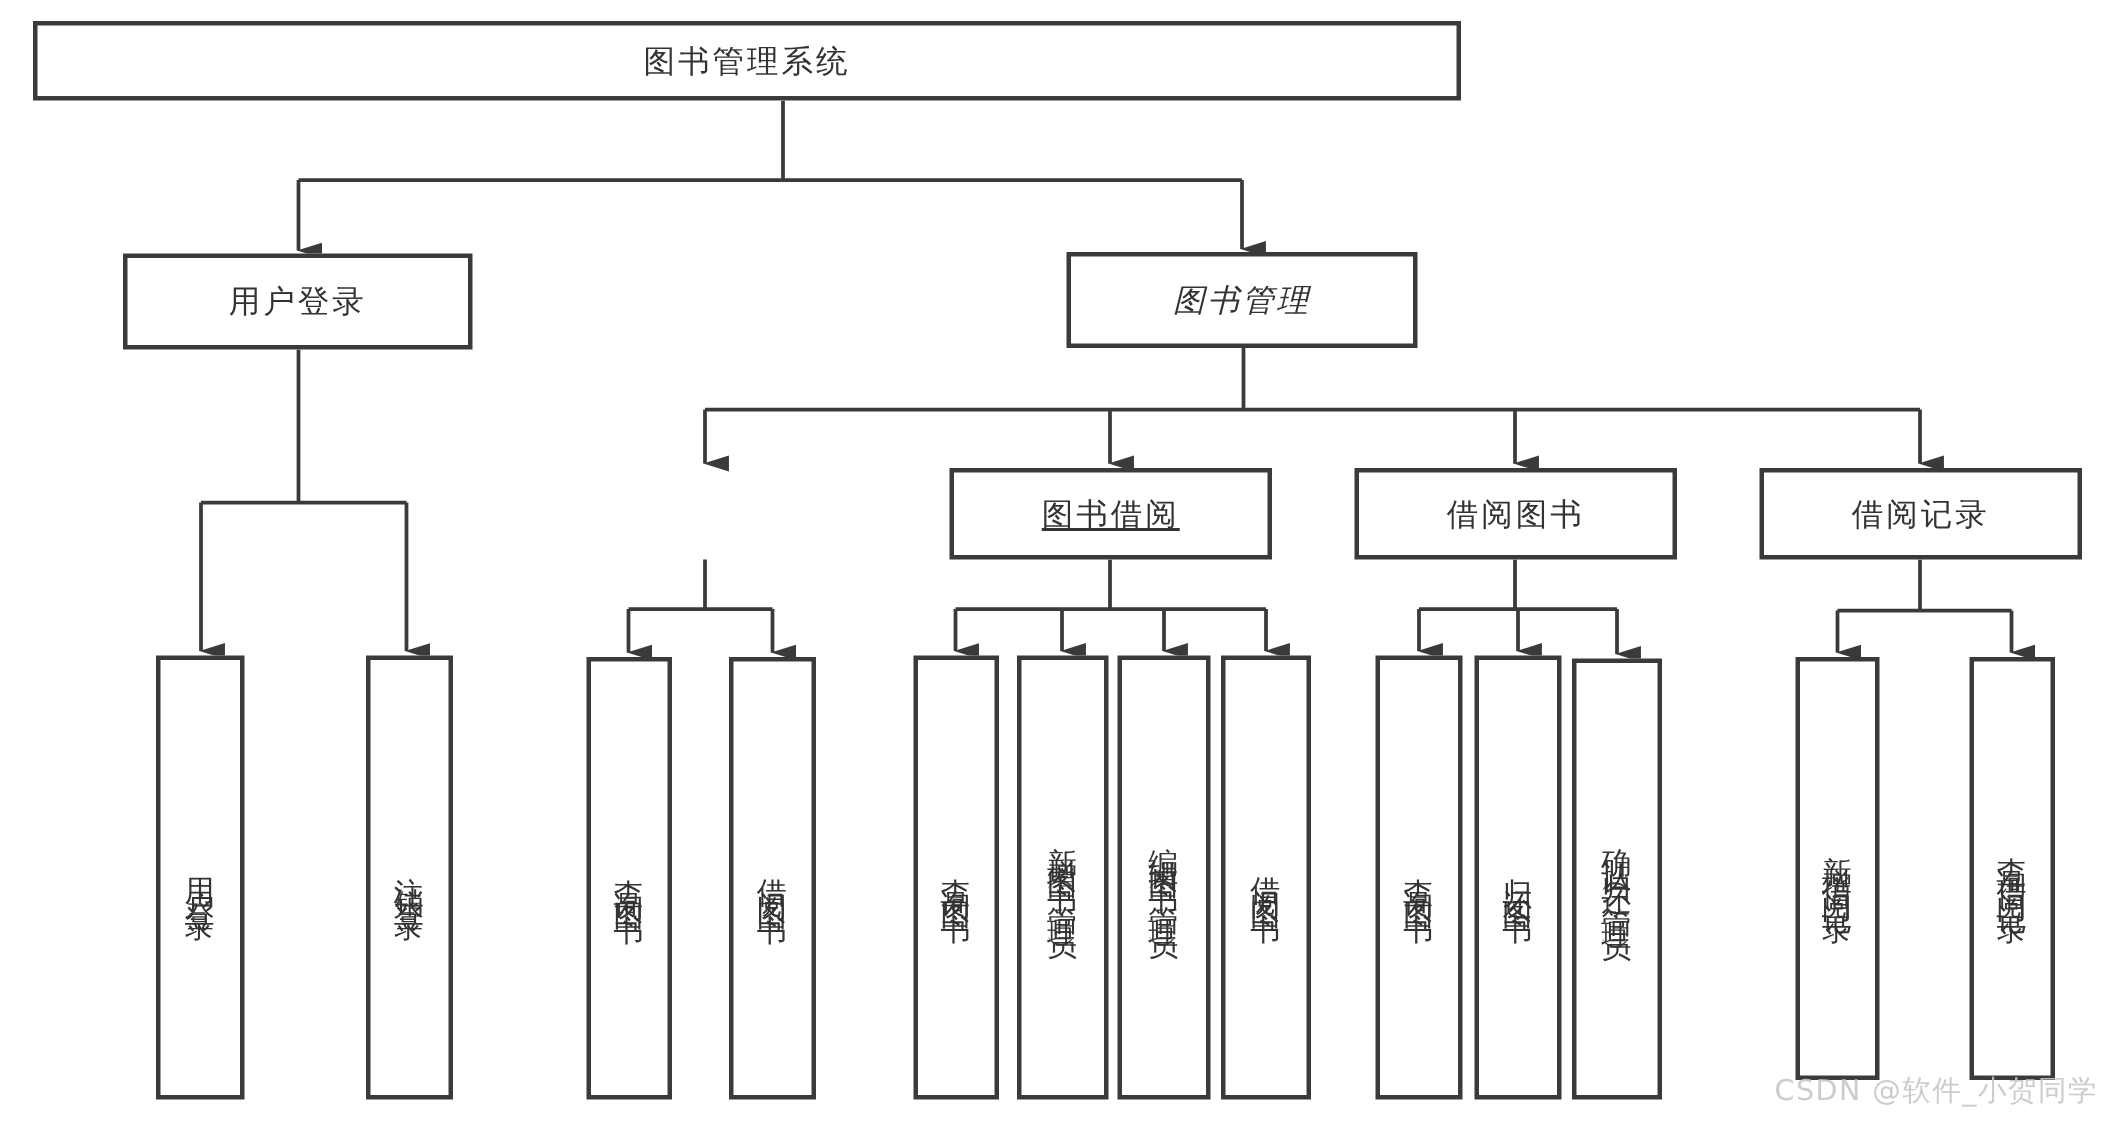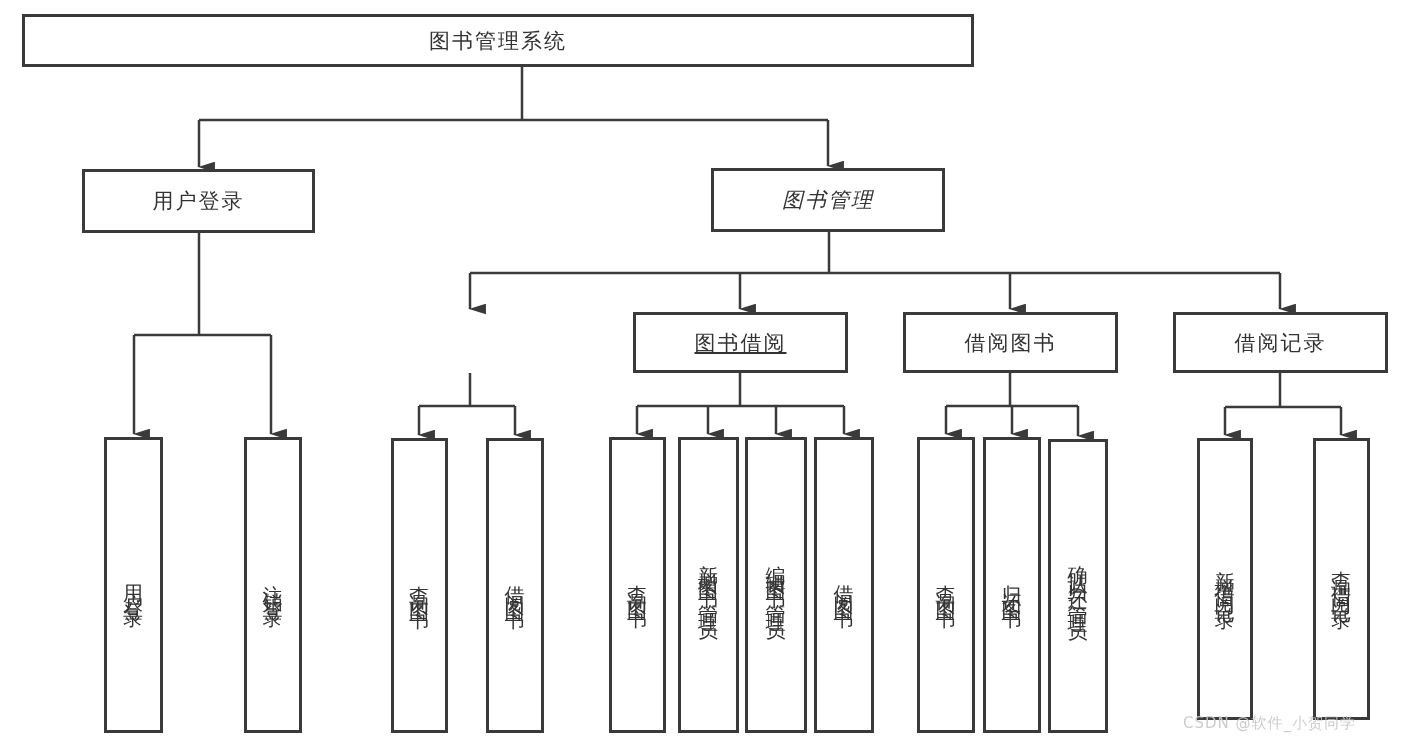--- a/index.html
+++ b/index.html
@@ -39,21 +39,21 @@
     writing-mode: vertical-rl;
     text-orientation: upright;
     letter-spacing: 8px;
     line-height: 1;
     white-space: nowrap;
   }
   .watermark {
     position: absolute;
     left: 1183px;
     top: 714px;
-    font-size: 15px;
+    font-size: 19px;
     color: #c7c7c7;
     letter-spacing: 1px;
     white-space: nowrap;
     z-index: 5;
     opacity: 0.9;
   }
 </style>
 </head>
 <body>
 

